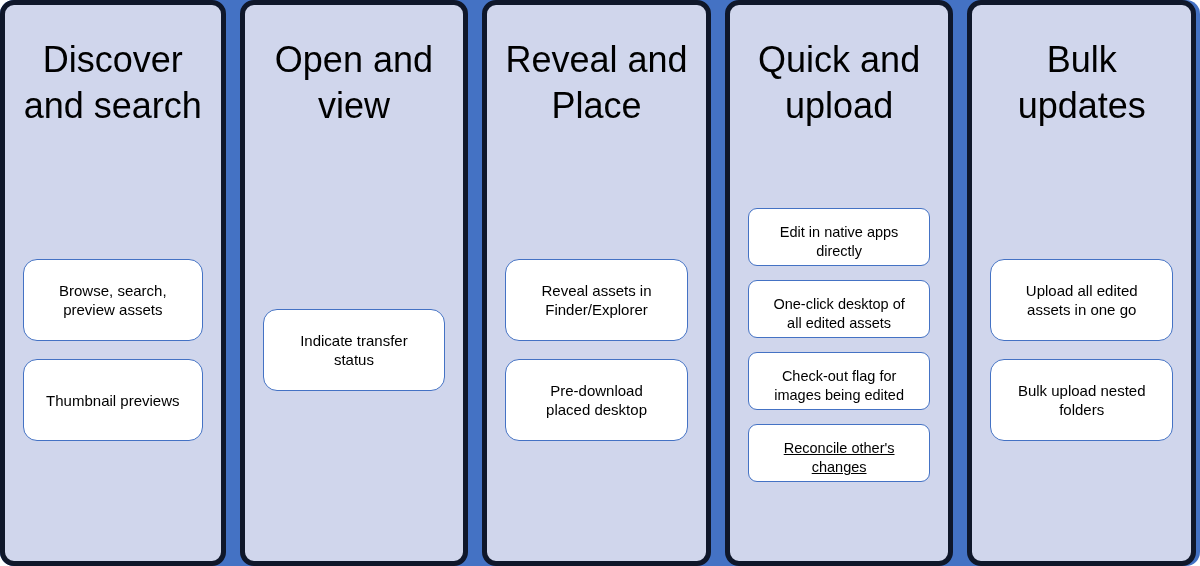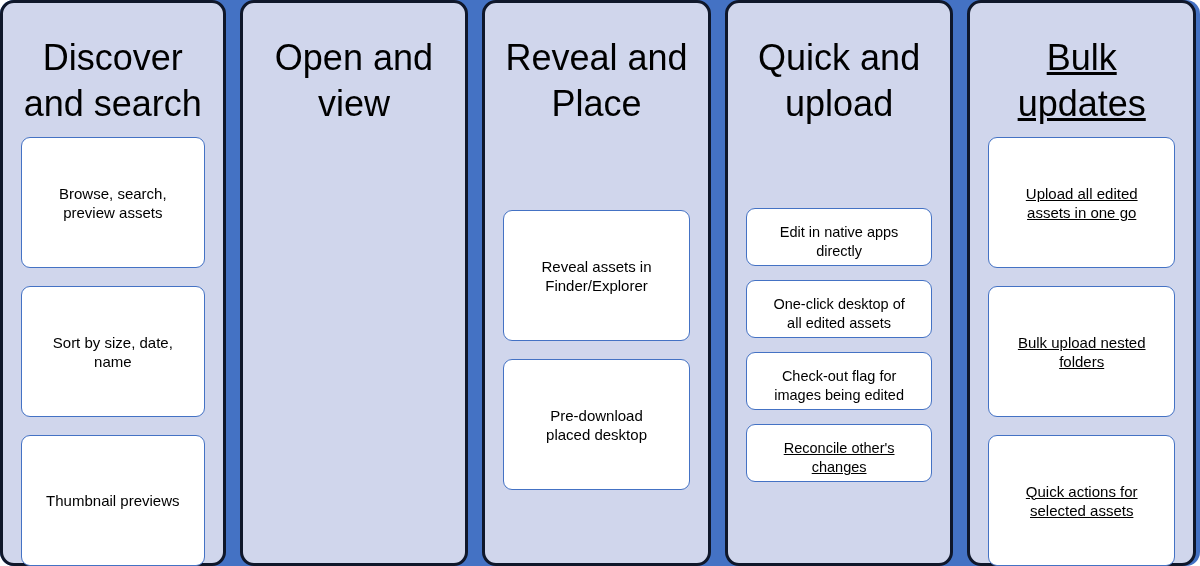--- a/index.html
+++ b/index.html
@@ -35,33 +35,32 @@
     height: 566px;
     background: #4472C4;
     border-radius: 14px;
     z-index: 0;
   }
 
   .column {
     position: relative;
     z-index: 1;
     background: #D0D6EC;
-    border: 3px solid #0f172a;
+    border: 5px solid #0f172a;
     border-radius: 14px;
     box-sizing: border-box;
     display: flex;
     flex-direction: column;
     align-items: center;
     height: 566px;
     margin-right: 14px;
     padding: 0;
   }
   .column:last-child {
     margin-right: 4px;
-    text-decoration: underline;
   }
 
   
   .col-0 { width: 228px; }
   .col-1 { width: 231px; }
   .col-2 { width: 231px; }
   .col-3 { width: 231px; }
   .col-4 { width: 231px; }
 
   .column-heading {
@@ -86,22 +85,23 @@
     display: flex;
     flex-direction: column;
     align-items: stretch;
   }
 
   
   .cards-3 {
     padding-top: 10px;
   }
   .cards-3 .card {
-    height: 131px;
+    height: 82px;
     margin-bottom: 18px;
+    border-radius: 14px;
   }
   .cards-3 .card:last-child { margin-bottom: 0; }
 
   
   .cards-4 .card {
     height: 58px;
     margin-bottom: 14px;
     align-items: flex-end;
   }
   .cards-4 .card:last-child { margin-bottom: 0; text-decoration: underline; }
@@ -137,33 +137,33 @@
 
   <div class="column col-0">
     <div class="column-heading">Discover
 and search</div>
     <div class="cards cards-3">
       <div class="card">
         <span class="card-label">Browse, search,
 preview assets</span>
       </div>
       <div class="card">
-        <span class="card-label">Sort by size, date,
-name</span>
-      </div>
-      <div class="card">
         <span class="card-label">Thumbnail previews</span>
       </div>
     </div>
   </div>
 
   <div class="column col-1">
     <div class="column-heading">Open and
 view</div>
     <div class="cards cards-3">
+      <div class="card">
+        <span class="card-label">Indicate transfer
+status</span>
+      </div>
     </div>
   </div>
 
   <div class="column col-2">
     <div class="column-heading">Reveal and
 Place</div>
     <div class="cards cards-3">
       <div class="card">
         <span class="card-label">Reveal assets in
 Finder/Explorer</span>
@@ -203,20 +203,16 @@
 updates</div>
     <div class="cards cards-3">
       <div class="card">
         <span class="card-label">Upload all edited
 assets in one go</span>
       </div>
       <div class="card">
         <span class="card-label">Bulk upload nested
 folders</span>
       </div>
-      <div class="card">
-        <span class="card-label">Quick actions for
-selected assets</span>
-      </div>
     </div>
   </div>
 
 </div>
 
 </body></html>

